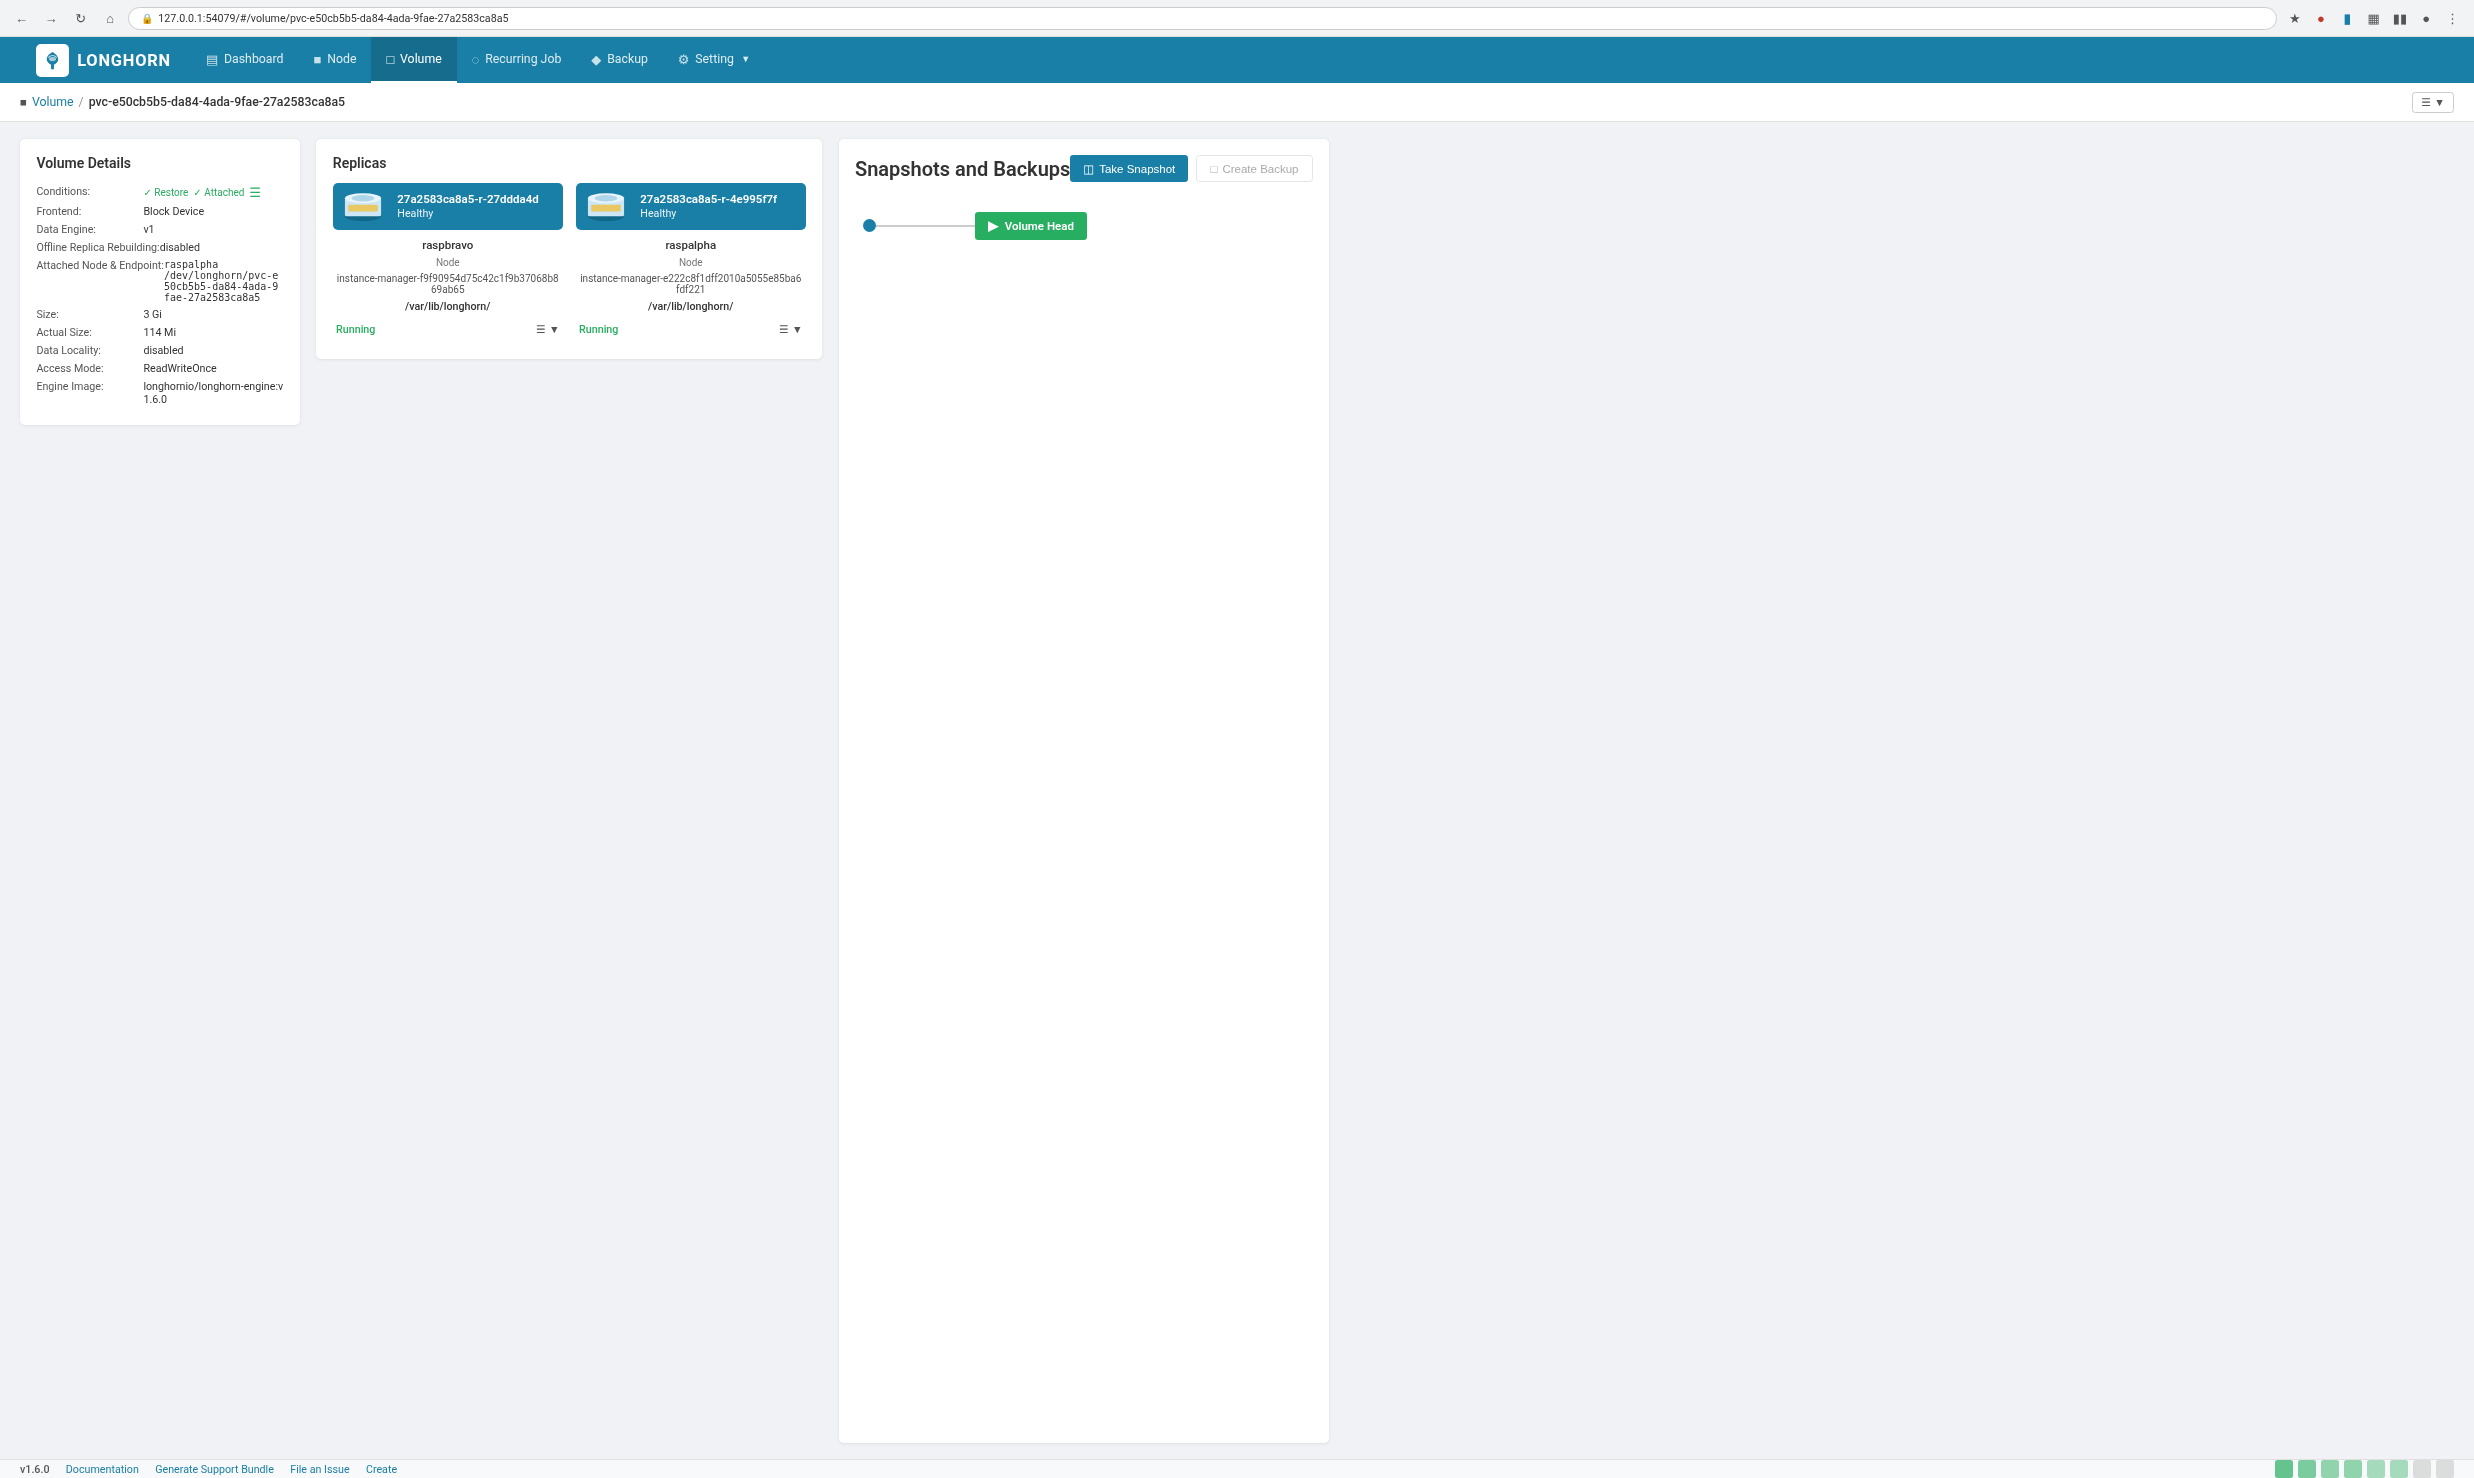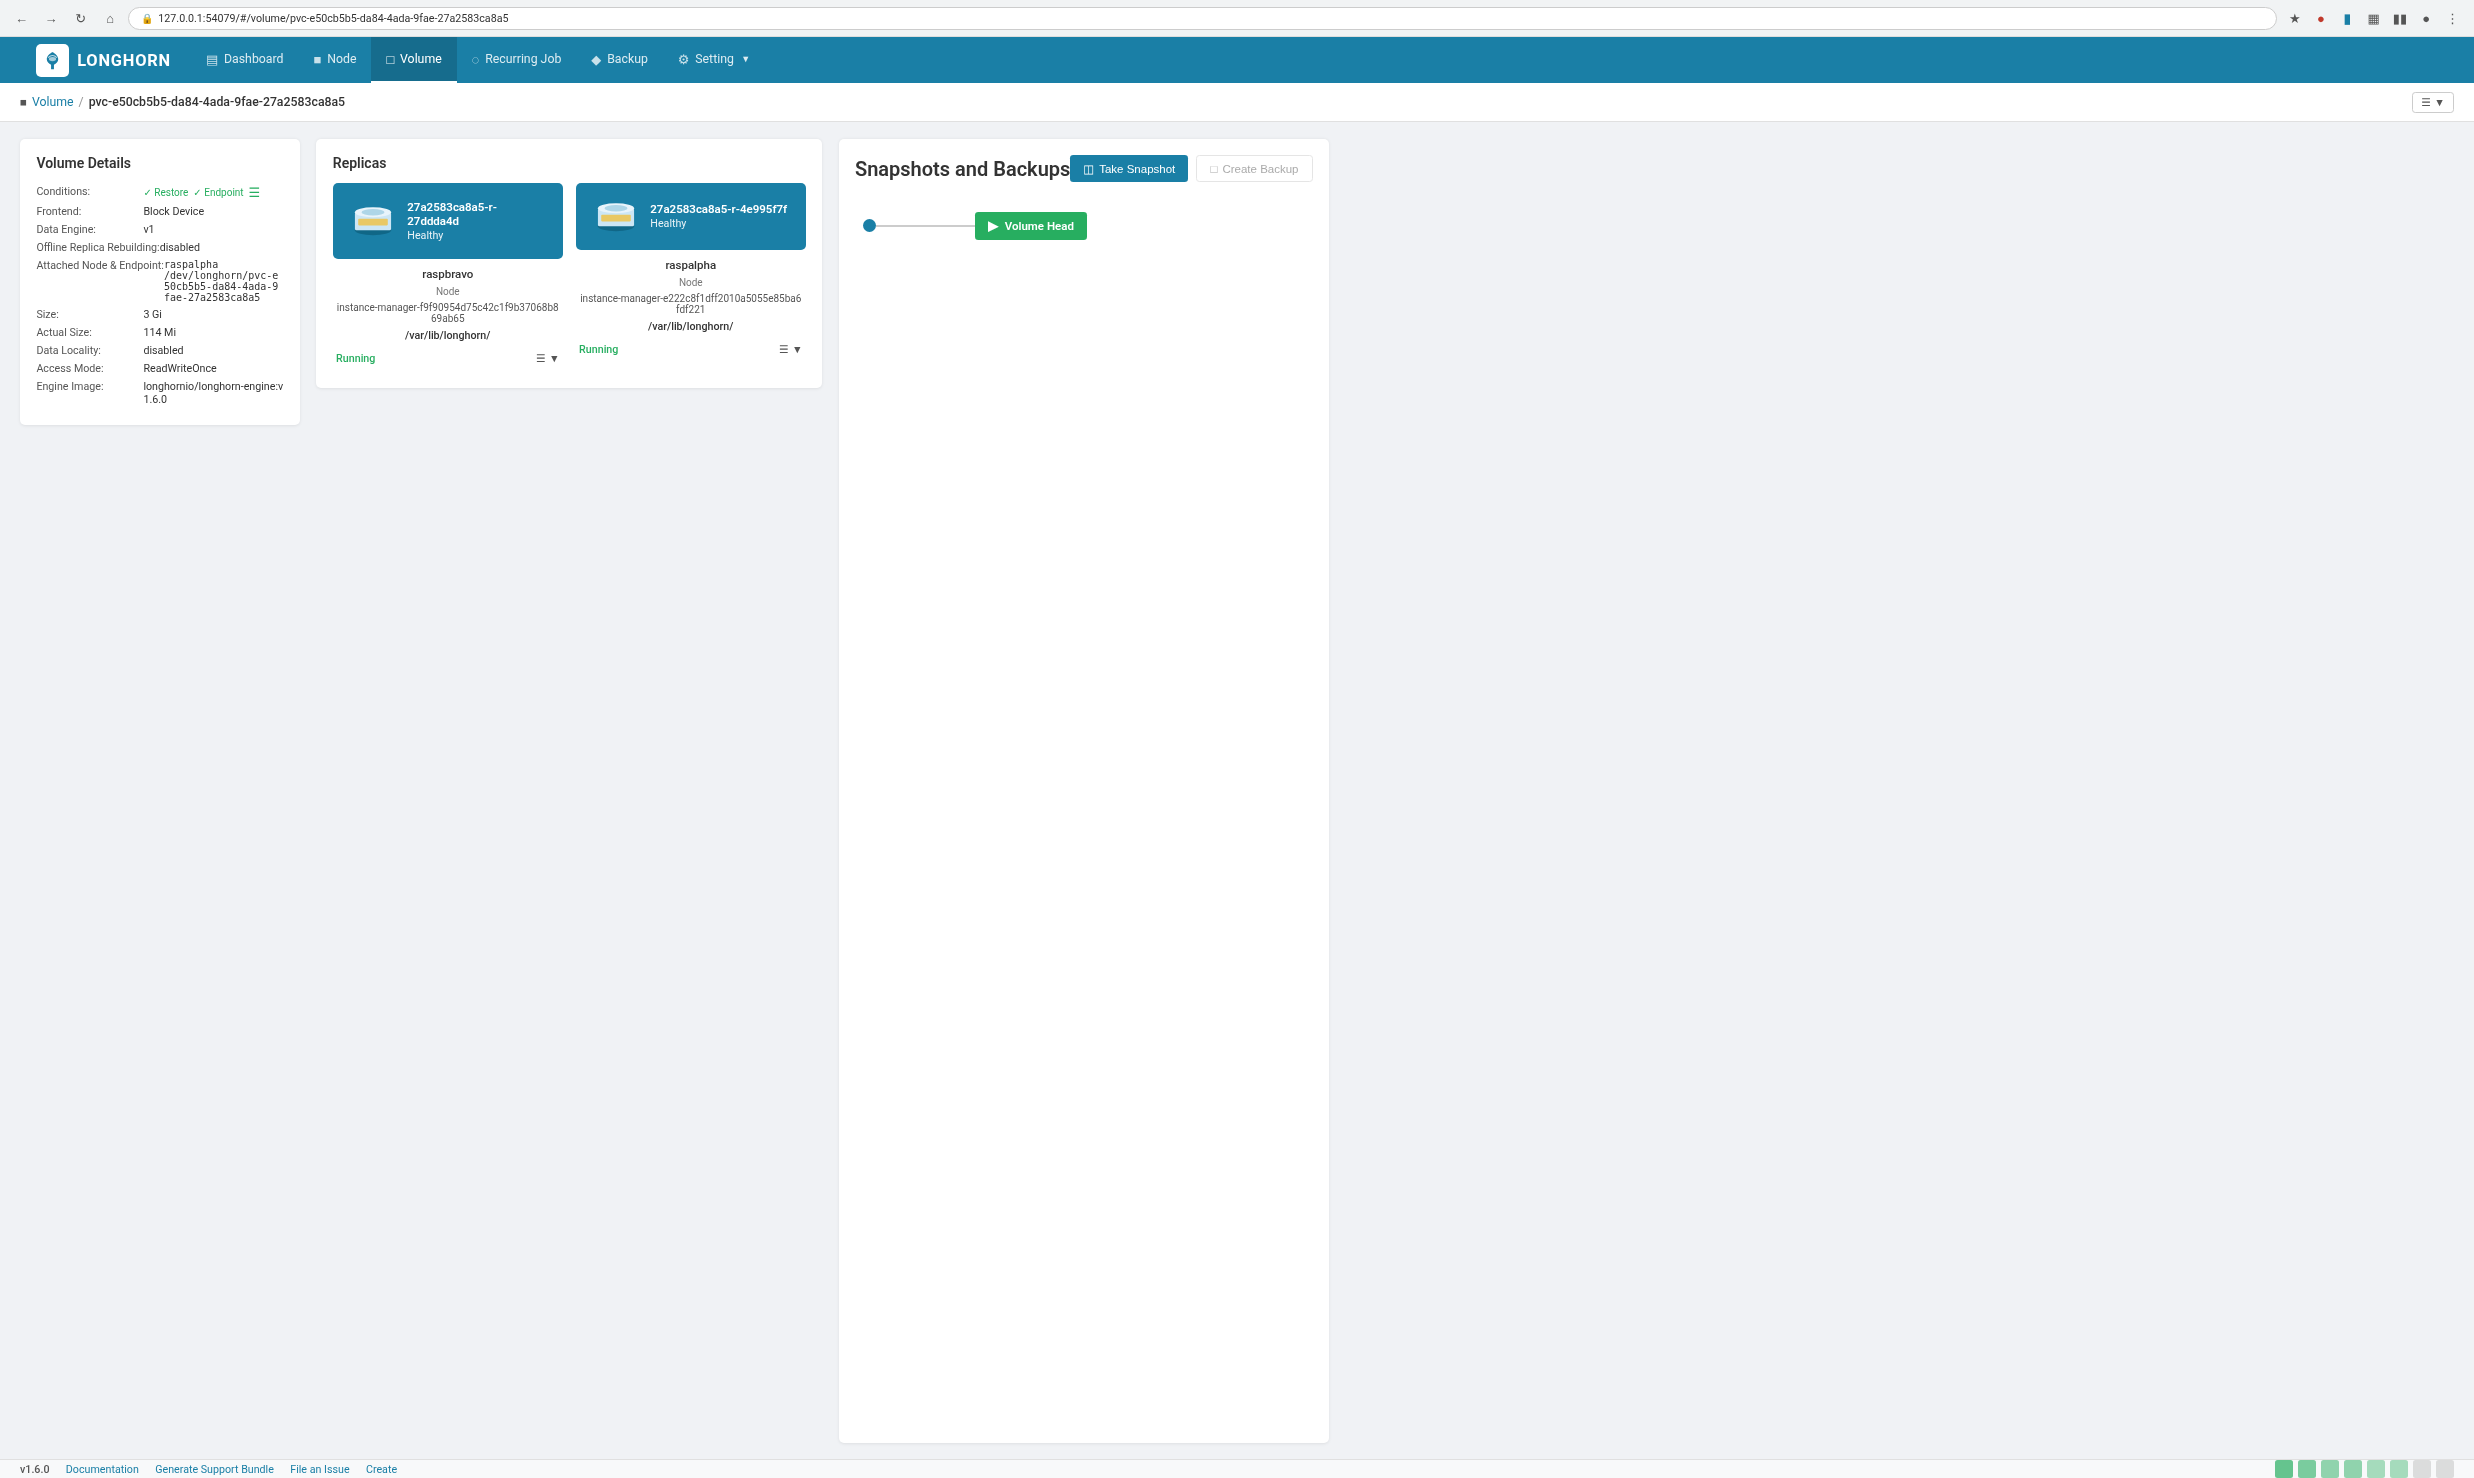--- a/index.html
+++ b/index.html
@@ -47,21 +47,21 @@
     .detail-value { color: #333; word-break: break-all; }
     .detail-value.mono { font-family: monospace; font-size: 10px; }
     .detail-value.badges { display: flex; align-items: center; gap: 5px; }
     .badge-status { display: flex; align-items: center; gap: 2.5px; color: #1a7fa6; font-size: 10px; }
     .badge-status.green { color: #27ae60; }
     .detail-scroll { max-height: 296px; overflow-y: auto; }
 
     
     .replicas-container { display: flex; gap: 13px; overflow-x: auto; padding-bottom: 6.6px; }
     .replica-item { min-width: 230px; width: 230px; }
-    .replica-card { background: #1a7fa6; border-radius: 5px; padding: 17px; display: flex; align-items: center; gap: 11.5px; color: white; margin-bottom: 8.2px; }
+    .replica-card { background: #1a7fa6; border-radius: 5px; padding: 7px; display: flex; align-items: center; gap: 11.5px; color: white; margin-bottom: 8.2px; }
     .replica-info { flex: 1; }
     .replica-name { font-size: 11.5px; font-weight: 600; }
     .replica-status { font-size: 10.7px; opacity: 0.9; margin-top: 1.6px; }
     .replica-meta { padding: 0 3.3px; font-size: 10.7px; color: #333; }
     .replica-meta-row { display: flex; flex-direction: column; align-items: center; text-align: center; margin-bottom: 5px; }
     .replica-meta-label { color: #777; font-size: 10px; }
     .replica-footer { display: flex; align-items: center; justify-content: space-between; padding: 5px 3.3px 0; }
     .running-badge { color: #27ae60; font-size: 10.7px; font-weight: 500; }
     .replica-actions { display: flex; align-items: center; gap: 3.3px; color: #555; font-size: 10.7px; cursor: pointer; }
 
@@ -177,21 +177,21 @@
   <div class="top-row">
 
     <div class="details-card">
       <div class="card-title">Volume Details</div>
       <div class="detail-scroll">
 
         <div class="detail-row">
           <span class="detail-label">Conditions:</span>
           <span class="detail-value badges">
             <span class="badge-status green">✓ Restore</span>
-            <span class="badge-status green">✓ Endpoint</span>
+            <span class="badge-status green">✓ Attached</span>
             <span style="color:#27ae60; font-size:13px;">☰</span>
           </span>
         </div>
 
         <div class="detail-row">
           <span class="detail-label">Frontend:</span>
           <span class="detail-value">Block Device</span>
         </div>
 
         <div class="detail-row">

